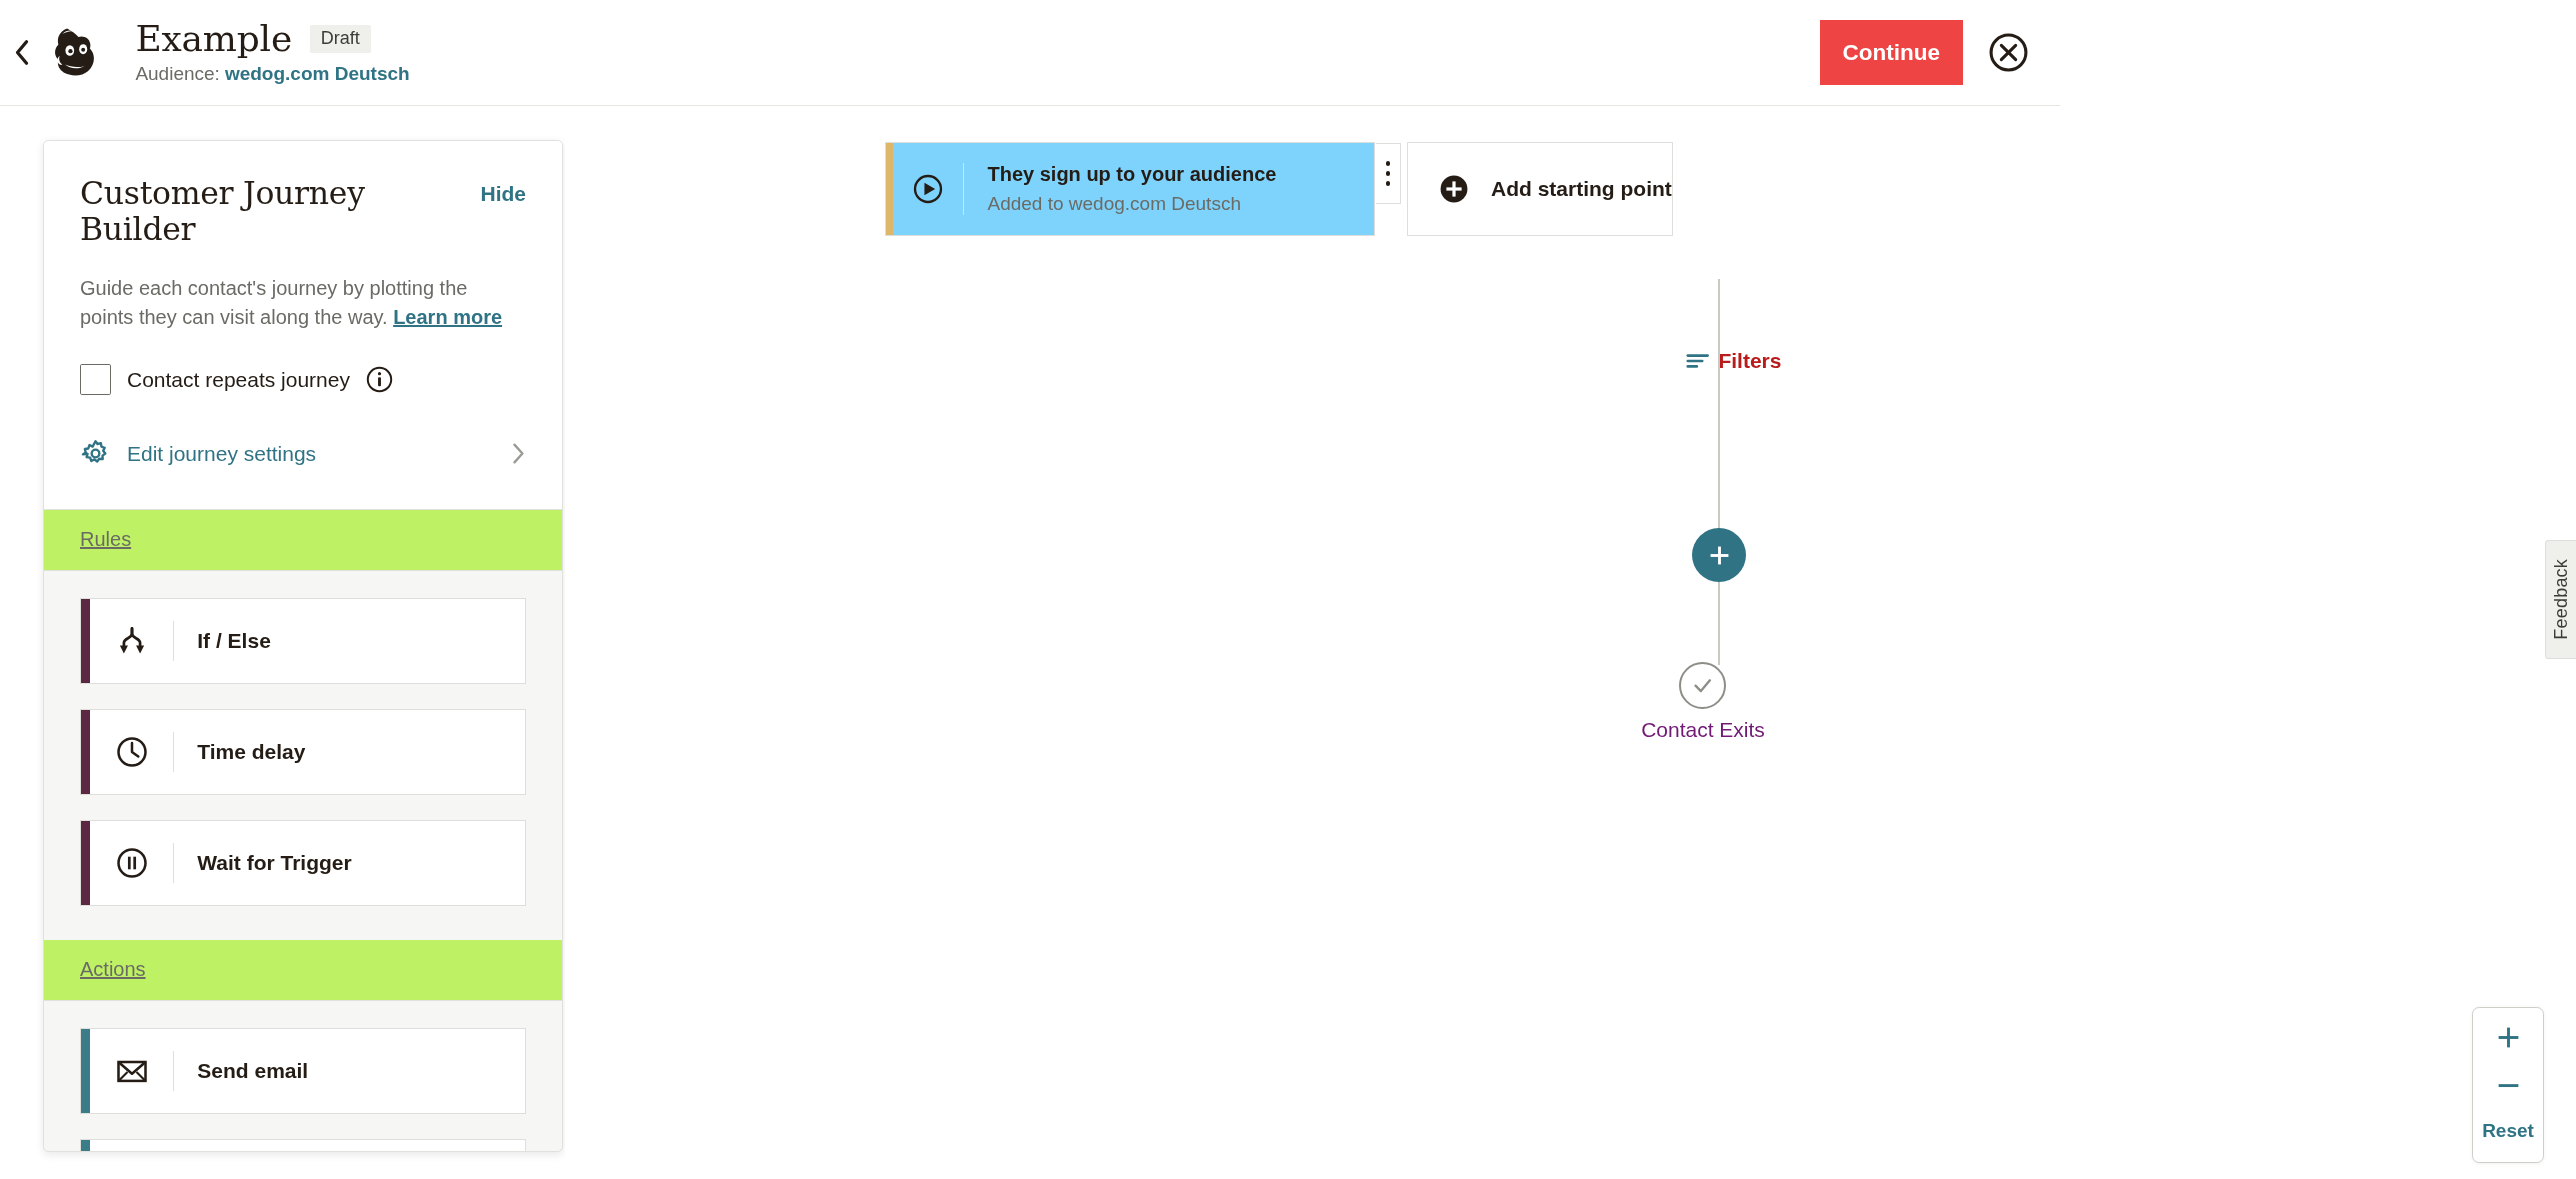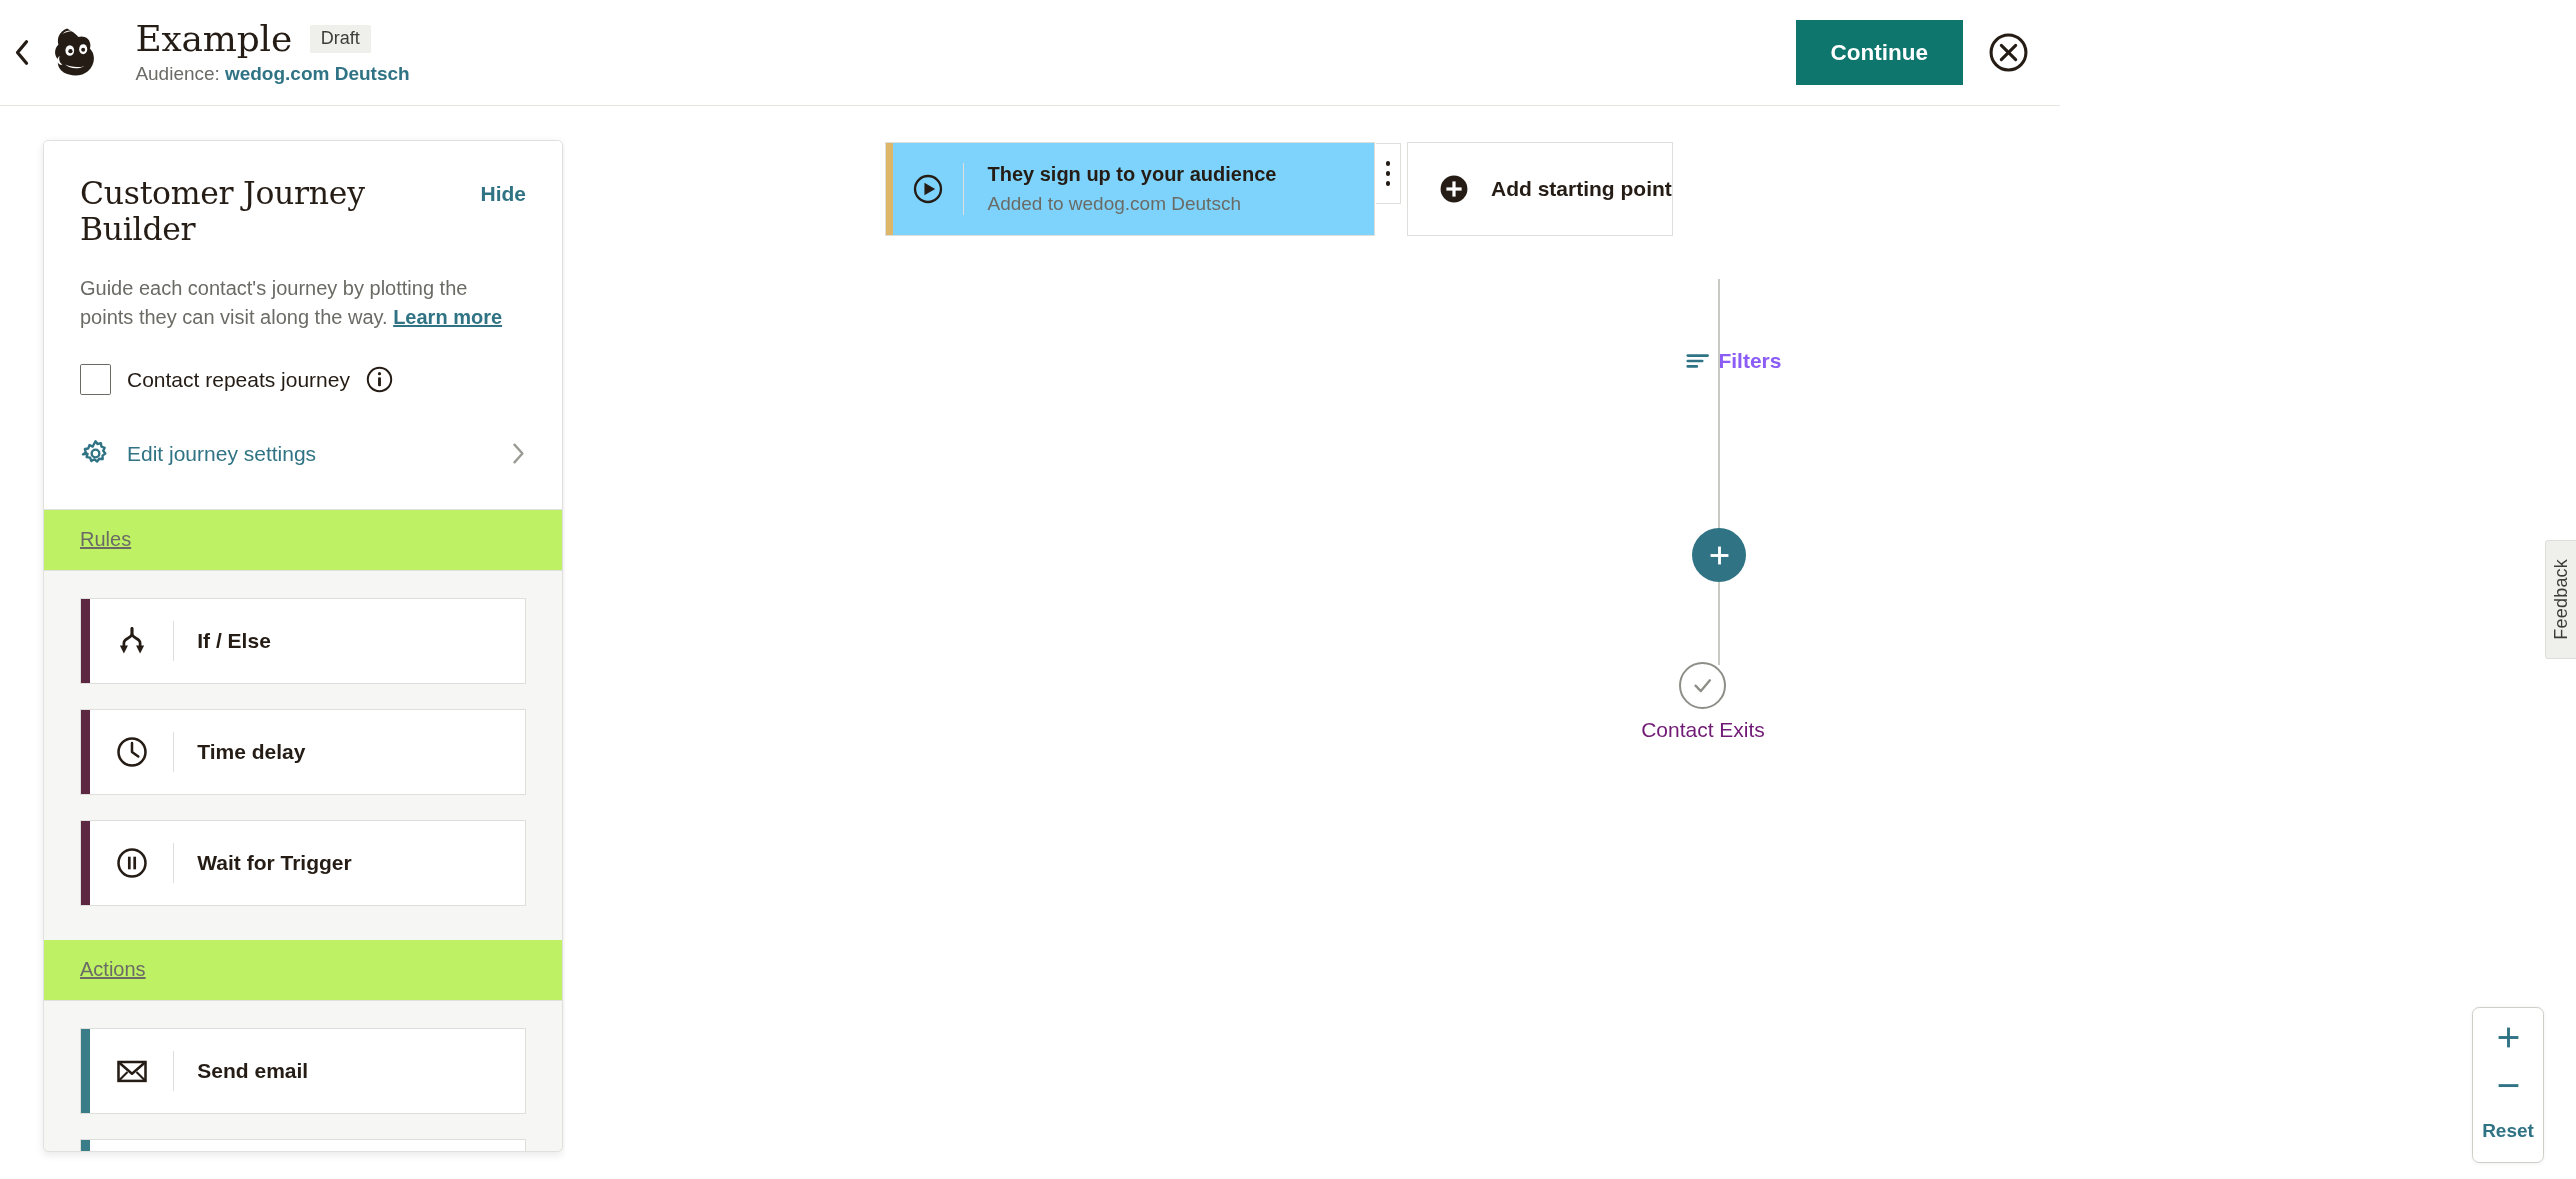--- a/index.html
+++ b/index.html
@@ -36,24 +36,24 @@
     background: #efefeb; color: #3c3c38;
     font-size: 18px; padding: 4.5px 10.8px 5.4px; border-radius: 1.8px;
     line-height: 1;
   }
   .audience-row { margin-top: 5.4px; font-size: 19px; color: #6b6b66; display: flex; gap: 5px; }
   .audience-link { color: #2f7384; font-weight: 700; text-decoration: none; cursor: pointer; }
   .header-right {
     margin-left: auto; display: flex; align-items: center; gap: 25px; padding-right: 31px;
   }
   .continue-btn {
-    background: #0f766e; color: #fff; border: none;
+    background: #ef4444; color: #fff; border: none;
     font-family: "Liberation Sans", sans-serif;
     font-size: 22.5px; font-weight: 700;
-    padding: 0 35px; height: 65px; line-height: 65px;
+    padding: 0 23px; height: 65px; line-height: 65px;
     cursor: pointer;
   }
   .close-btn { width: 41px; height: 41px; cursor: pointer; color: #241c15; }
 
   
   .sidebar {
     position: absolute; left: 43px; top: 140px;
     width: 520px; height: 1012px;
     background: #f6f6f4;
     border: 0.9px solid #e0e0dc; border-radius: 5.4px;
@@ -133,21 +133,21 @@
     background: #fff; border: 0.9px solid #dededa;
     display: flex; align-items: center; padding-left: 29px; gap: 20px; cursor: pointer;
   }
   .add-start-label { font-size: 21px; font-weight: 700; color: #241c15; }
 
   .filters-row {
     position: absolute; left: 1078px; top: 239px;
     display: flex; align-items: center; gap: 9px; cursor: pointer;
     transform: translateX(-50%); left: 617px;
   }
-  .filters-label { color: #8b5cf6; font-size: 21px; font-weight: 700; }
+  .filters-label { color: #b91c1c; font-size: 21px; font-weight: 700; }
 
   .connector { position: absolute; background: #c9c9c4; width: 1.8px; }
   .plus-node {
     position: absolute; left: 1127px; top: 420px;
     width: 54px; height: 54px; border-radius: 50%;
     background: #2f7384; display: flex; align-items: center; justify-content: center;
     cursor: pointer;
   }
   .exit-node {
     position: absolute; left: 1114px; top: 554px;

